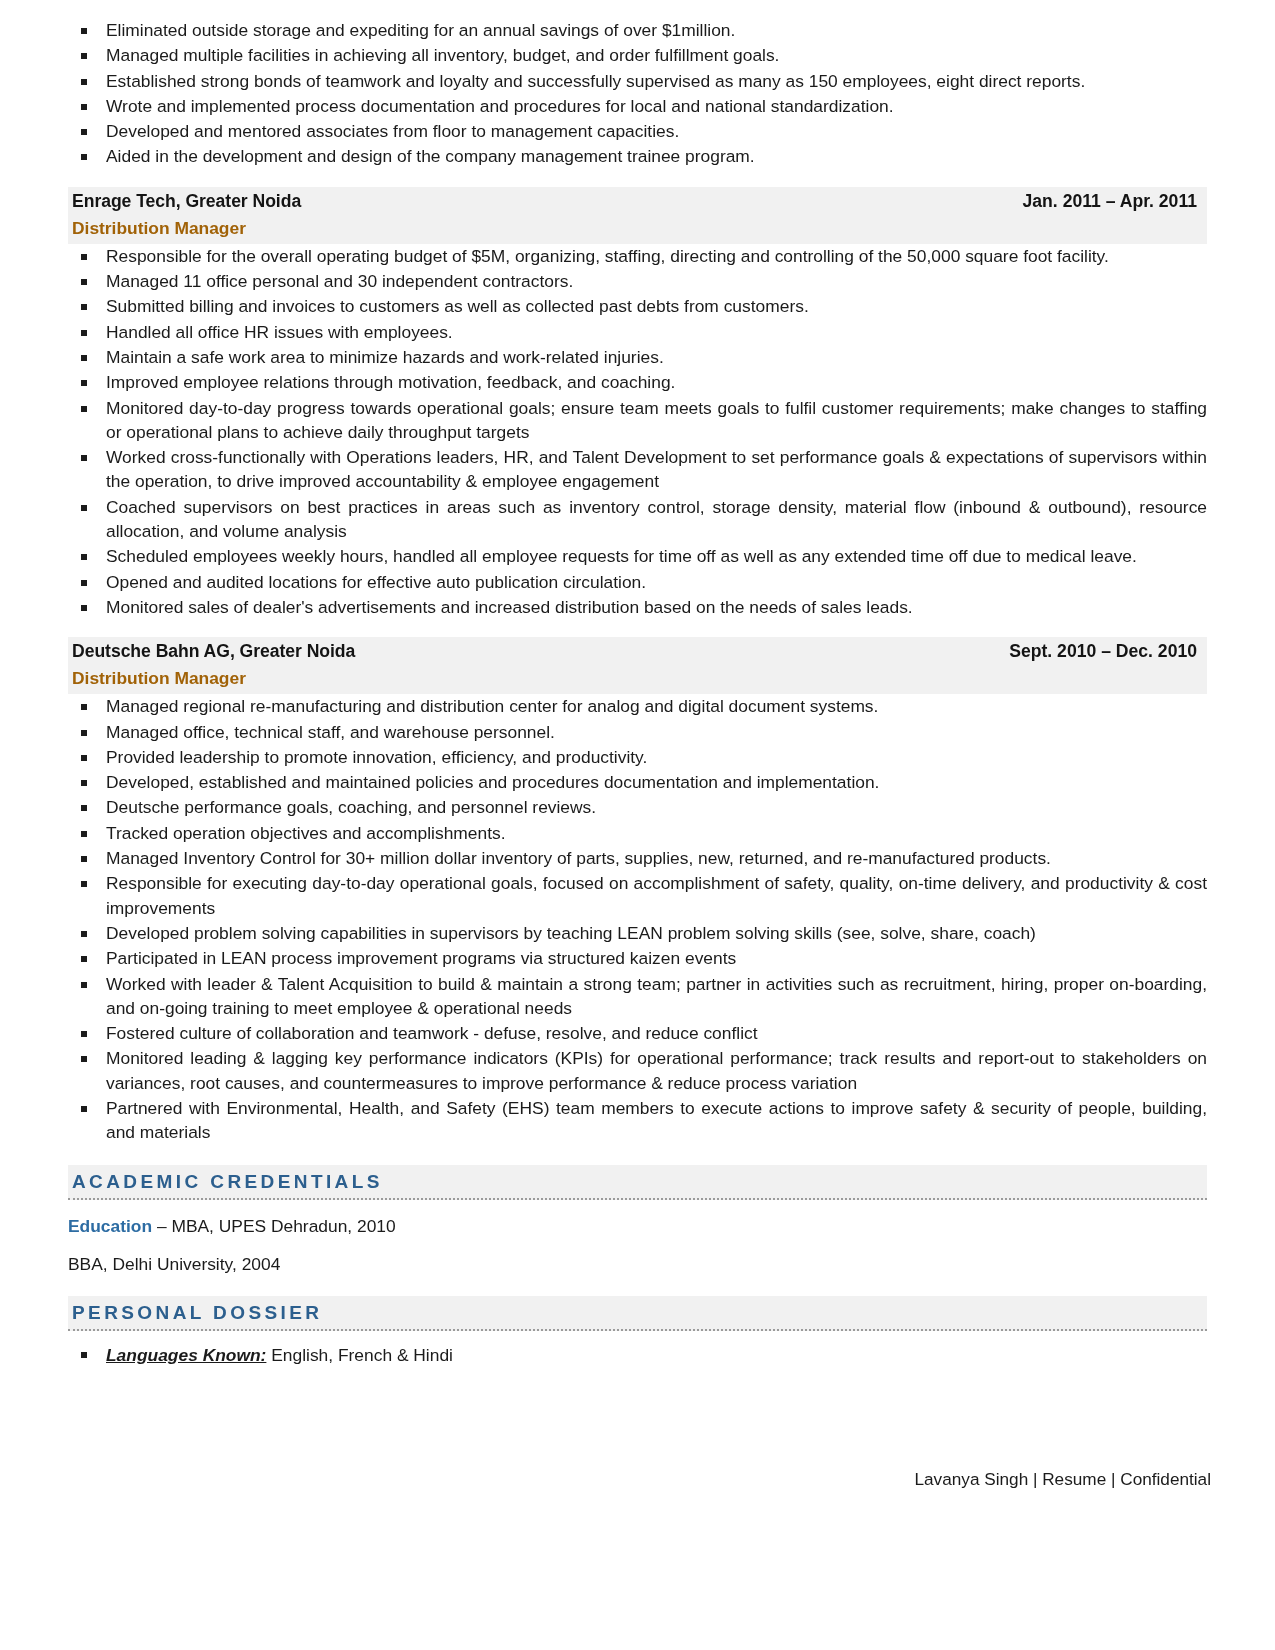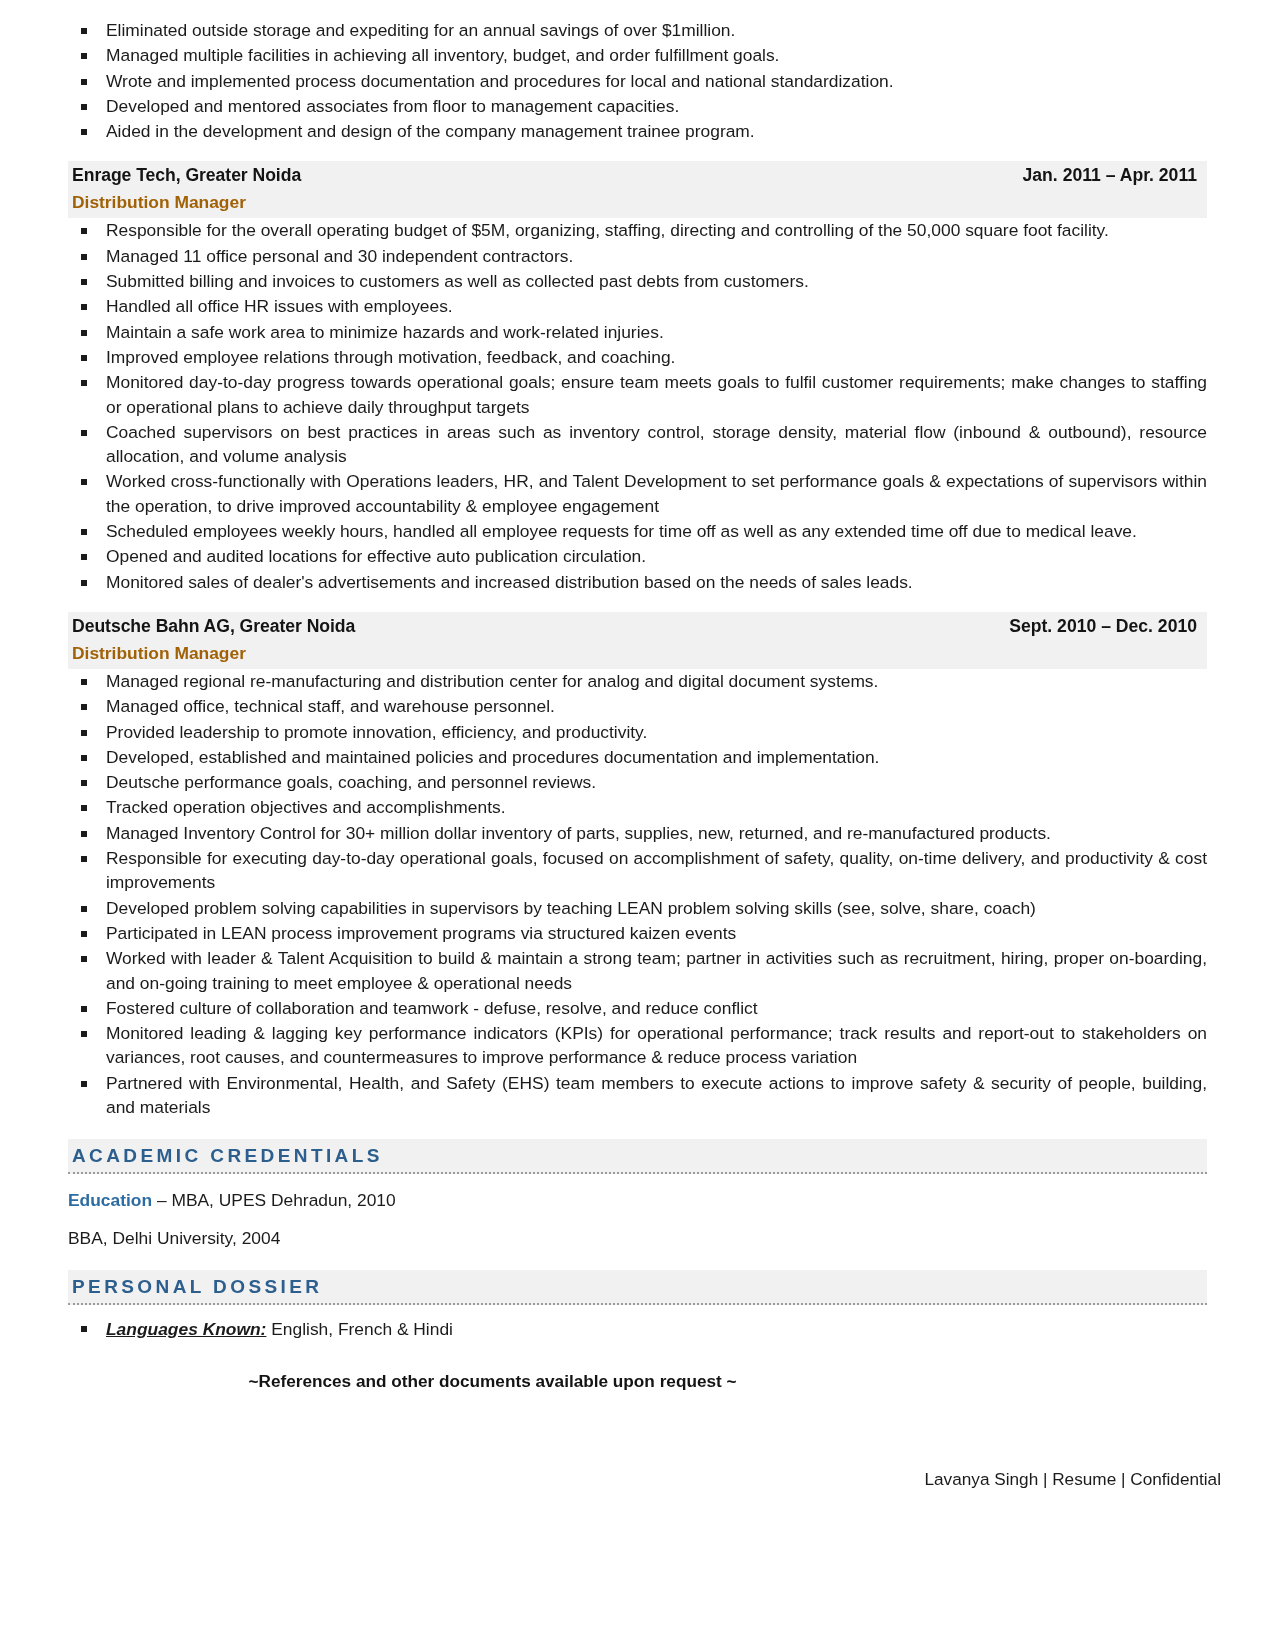--- a/index.html
+++ b/index.html
@@ -138,35 +138,36 @@
     text-align: center;
     font-size: 17.2px;
     font-weight: bold;
     color: #141414;
     margin-top: 30px;
     padding-right: 290px;
   }
 
   .footer {
     position: absolute;
-    right: 50px;
+    right: 60px;
     bottom: 160px;
     font-size: 17.2px;
     color: #1b1b1b;
     white-space: nowrap;
   }
 </style>
 </head>
 <body>
 
 <div class="page">
 
   <ul class="bullets" id="top-bullets">
       <li>Eliminated outside storage and expediting for an annual savings of over $1million.</li>
       <li>Managed multiple facilities in achieving all inventory, budget, and order fulfillment goals.</li>
+      <li>Established strong bonds of teamwork and loyalty and successfully supervised as many as 150 employees, eight direct reports.</li>
       <li>Wrote and implemented process documentation and procedures for local and national standardization.</li>
       <li>Developed and mentored associates from floor to management capacities.</li>
       <li>Aided in the development and design of the company management trainee program.</li>
     </ul>
 
   <div id="jobs">
       <div>
         <div class="job-band">
           <div class="job-line">
             <div class="job-company">Enrage Tech, Greater Noida</div>
@@ -175,22 +176,22 @@
           <div class="job-title">Distribution Manager</div>
         </div>
         <ul class="bullets job-body">
           <li>Responsible for the overall operating budget of $5M, organizing, staffing, directing and controlling of the 50,000 square foot facility.</li>
           <li>Managed 11 office personal and 30 independent contractors.</li>
           <li>Submitted billing and invoices to customers as well as collected past debts from customers.</li>
           <li>Handled all office HR issues with employees.</li>
           <li>Maintain a safe work area to minimize hazards and work-related injuries.</li>
           <li>Improved employee relations through motivation, feedback, and coaching.</li>
           <li>Monitored day-to-day progress towards operational goals; ensure team meets goals to fulfil customer requirements; make changes to staffing or operational plans to achieve daily throughput targets</li>
+          <li>Worked cross-functionally with Operations leaders, HR, and Talent Development to set performance goals &amp; expectations of supervisors within the operation, to drive improved accountability &amp; employee engagement</li>
           <li>Coached supervisors on best practices in areas such as inventory control, storage density, material flow (inbound &amp; outbound), resource allocation, and volume analysis</li>
-          <li>Worked cross-functionally with Operations leaders, HR, and Talent Development to set performance goals &amp; expectations of supervisors within the operation, to drive improved accountability &amp; employee engagement</li>
           <li>Scheduled employees weekly hours, handled all employee requests for time off as well as any extended time off due to medical leave.</li>
           <li>Opened and audited locations for effective auto publication circulation.</li>
           <li>Monitored sales of dealer's advertisements and increased distribution based on the needs of sales leads.</li>
         </ul>
       </div>
       <div>
         <div class="job-band">
           <div class="job-line">
             <div class="job-company">Deutsche Bahn AG, Greater Noida</div>
             <div class="job-dates">Sept. 2010 – Dec. 2010</div>
@@ -226,16 +227,15 @@
 
   <div class="section">
     <div class="section-title">PERSONAL DOSSIER</div>
   </div>
   <ul class="dossier">
     <li>
       <span class="lang-label">Languages Known:</span><span> English, French &amp; Hindi</span>
     </li>
   </ul>
 
-  <div class="references">~References and other documents available upon request ~</div>
 
   <div class="footer">Lavanya Singh | Resume | Confidential</div>
 </div>
 
 </body></html>

